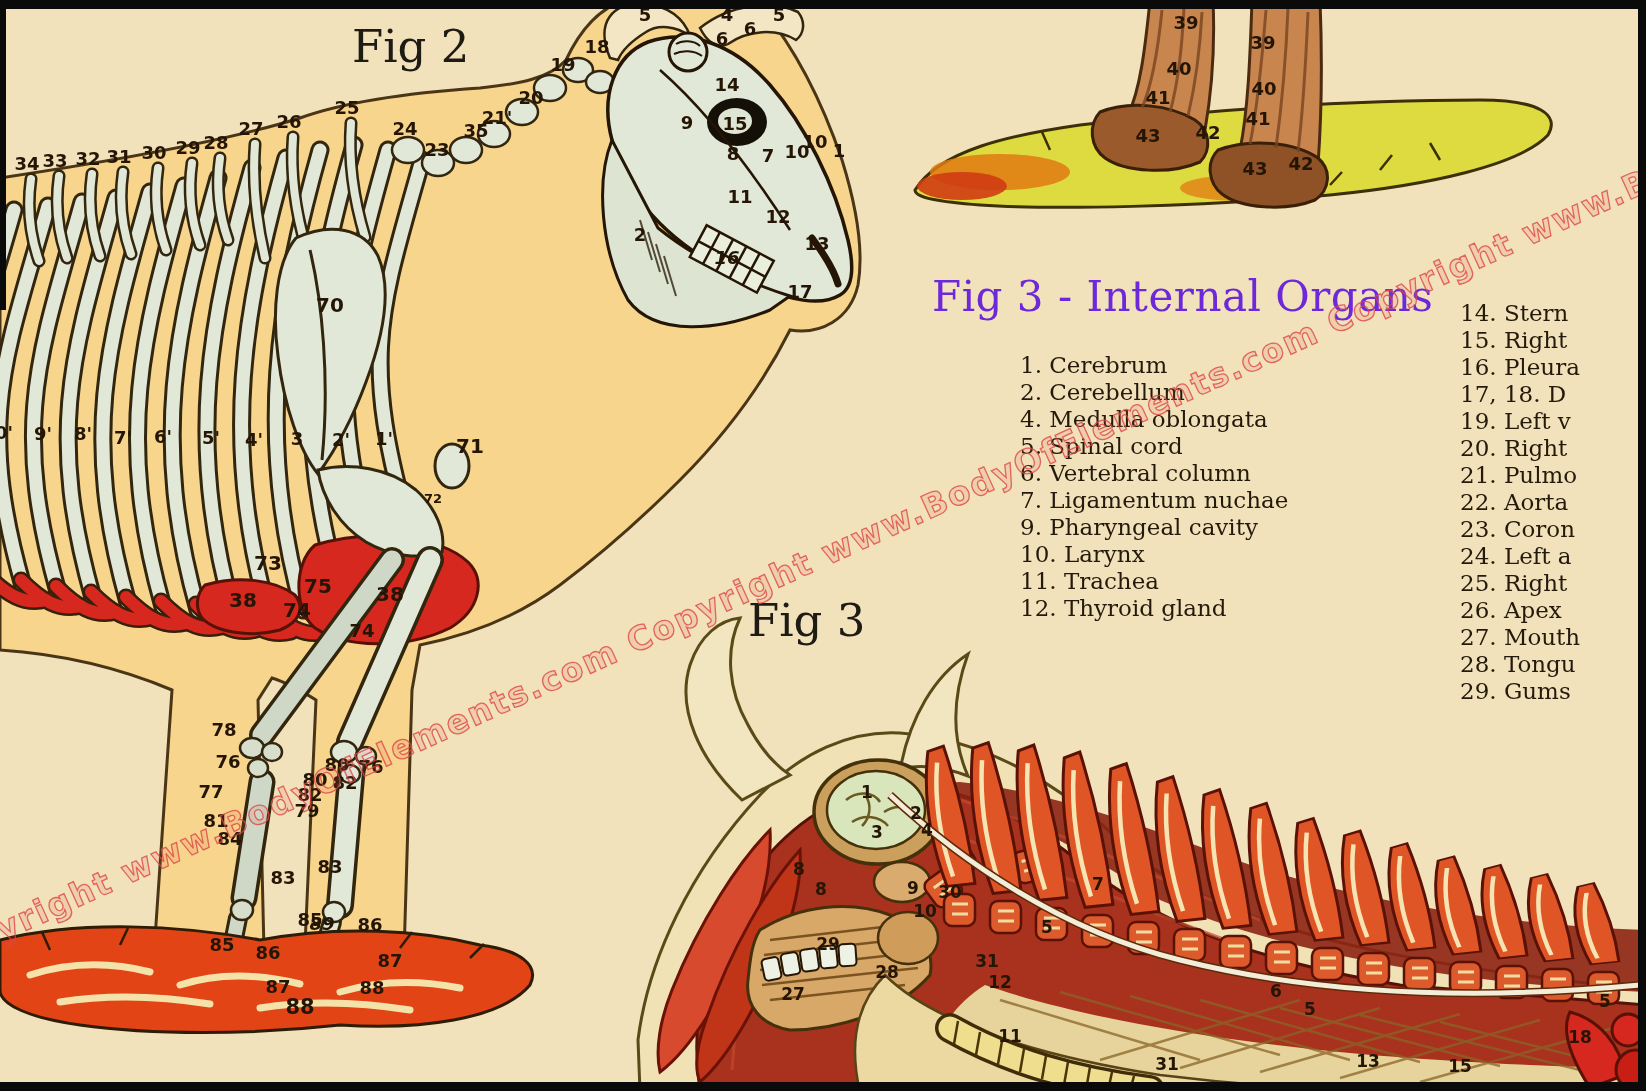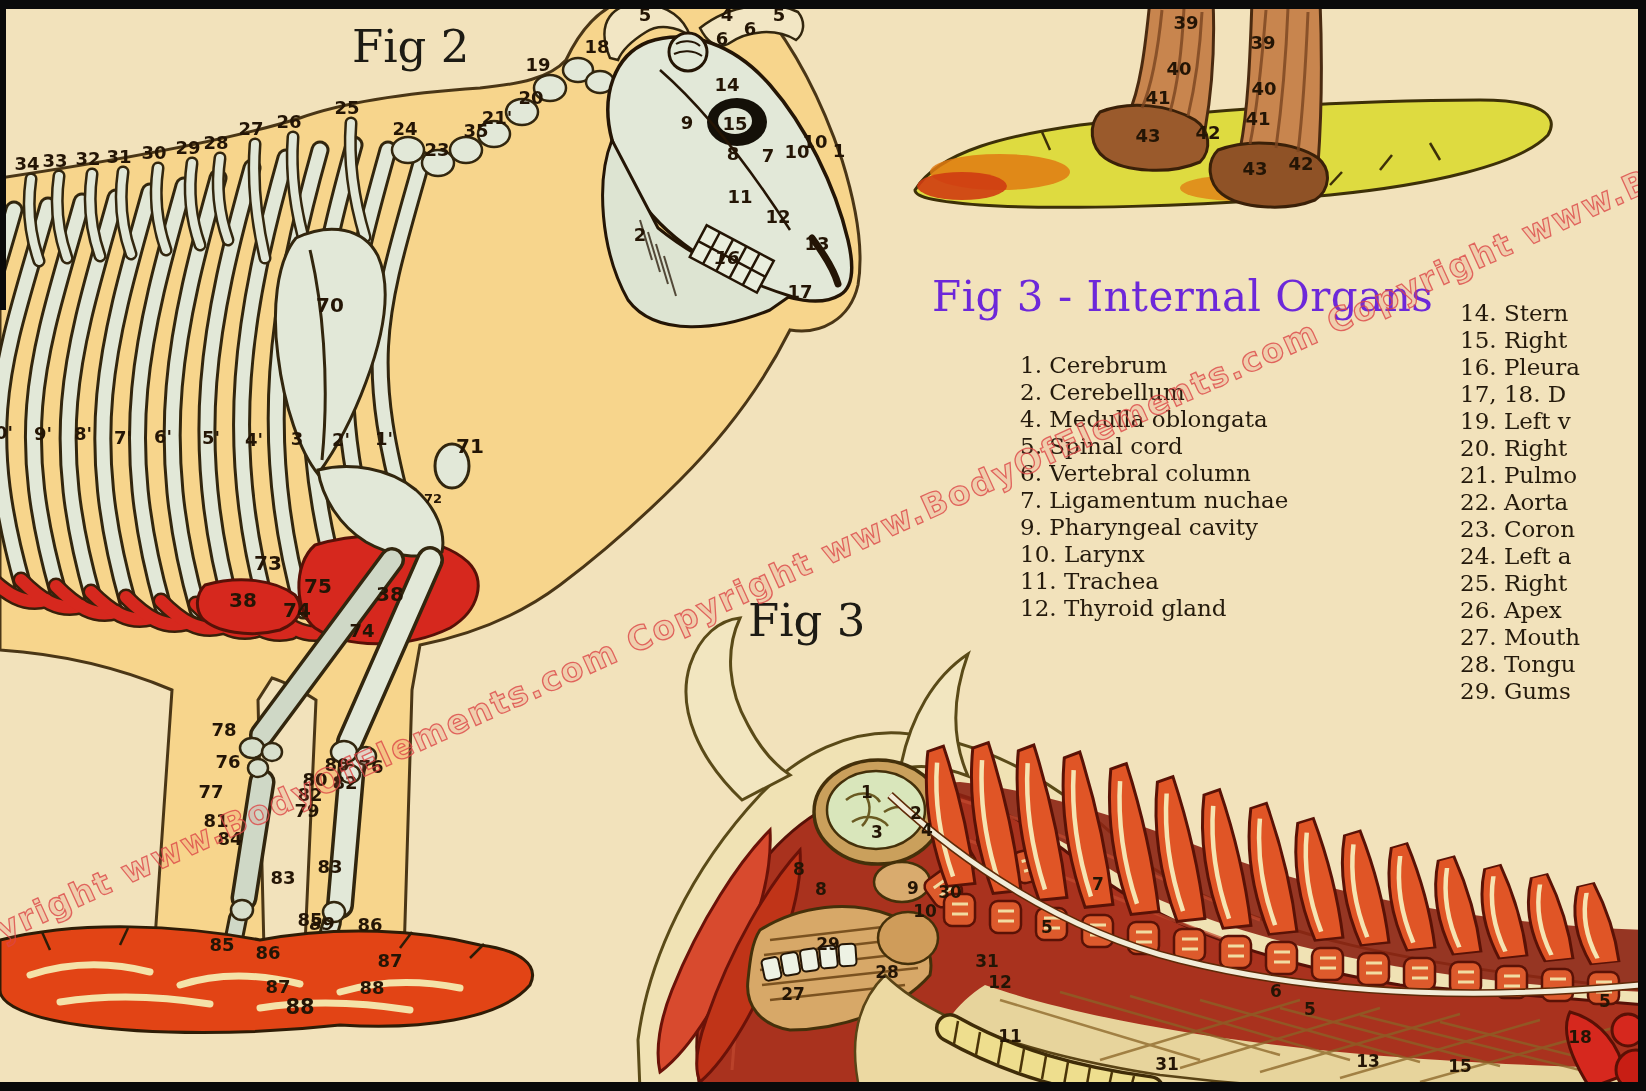--- a/index.html
+++ b/index.html
@@ -445,21 +445,21 @@
       <span class="num" style="left: 188px; top: 147px;">29</span>
       <span class="num" style="left: 216px; top: 142px;">28</span>
       <span class="num" style="left: 251px; top: 128px;">27</span>
       <span class="num" style="left: 289px; top: 121px;">26</span>
       <span class="num" style="left: 347px; top: 107px;">25</span>
       <span class="num" style="left: 405px; top: 128px;">24</span>
       <span class="num" style="left: 437px; top: 149px;">23</span>
       <span class="num" style="left: 476px; top: 130px;">35</span>
       <span class="num" style="left: 497px; top: 117px;">21'</span>
       <span class="num" style="left: 531px; top: 97px;">20</span>
-      <span class="num" style="left: 538px; top: 64px;">19</span>
+      <span class="num" style="left: 563px; top: 64px;">19</span>
       <span class="num" style="left: 597px; top: 46px;">18</span>
       <span class="num" style="left: 645px; top: 14px;">5</span>
       <span class="num" style="left: 727px; top: 14px;">4</span>
       <span class="num" style="left: 779px; top: 14px;">5</span>
       <span class="num" style="left: 722px; top: 38px;">6</span>
       <span class="num" style="left: 750px; top: 28px;">6</span>
       <span class="num" style="left: 727px; top: 84px;">14</span>
       <span class="num" style="left: 687px; top: 122px;">9</span>
       <span class="num" style="left: 735px; top: 123px;">15</span>
       <span class="num" style="left: 733px; top: 153px;">8</span>

